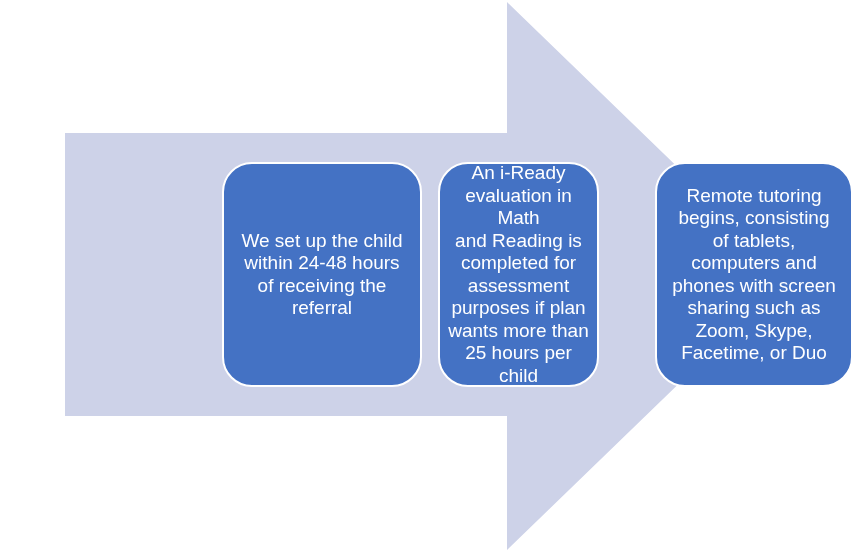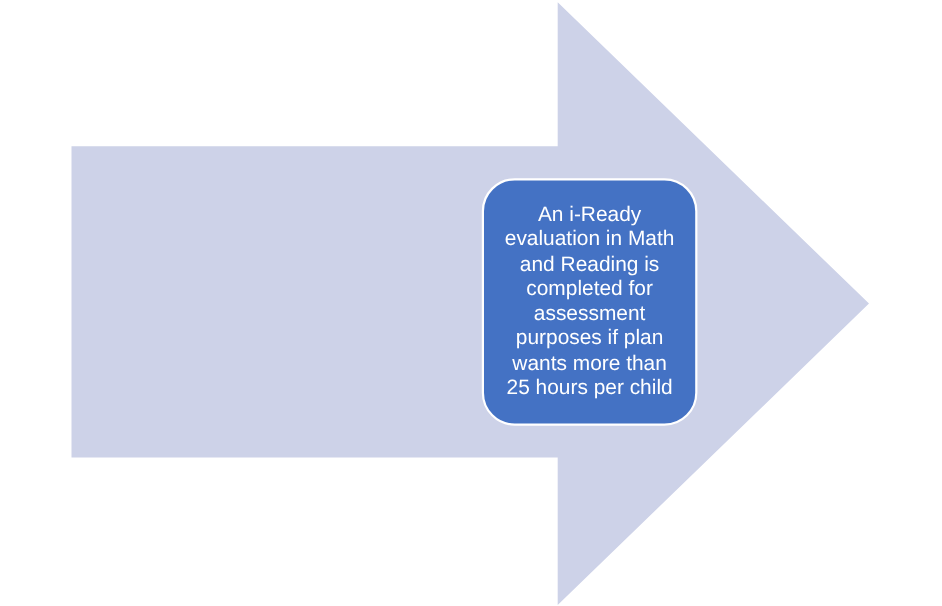--- a/index.html
+++ b/index.html
@@ -40,39 +40,55 @@
   }
   .step-text {
     color: var(--box-text, #FFFFFF);
     font-size: 19px;
     line-height: 22.5px;
     text-align: center;
     white-space: pre-line;
   }
   .step-1 { left: 7px;   width: 200px; }
   .step-2 { left: 222px; width: 200px; }
-  .step-3 { left: 438px; width: 196px; }
+  .step-3 { left: 438px; width: 161px; }
   .step-4 { left: 655px; width: 198px; }
 </style>
 </head>
 <body>
 
 <div class="canvas">
 
   <svg class="arrow-svg" viewBox="0 0 856 551" aria-hidden="true">
     <polygon points="65,133 507,133 507,2 790,276 507,550 507,416 65,416"></polygon>
   </svg>
 
 
+  <div class="step-box step-2">
+    <span class="step-text">We set up the child
+within 24-48 hours
+of receiving the
+referral</span>
+  </div>
 
   <div class="step-box step-3">
     <span class="step-text">An i-Ready
 evaluation in Math
 and Reading is
 completed for
 assessment
 purposes if plan
 wants more than
 25 hours per child</span>
   </div>
 
+  <div class="step-box step-4">
+    <span class="step-text">Remote tutoring
+begins, consisting
+of tablets,
+computers and
+phones with screen
+sharing such as
+Zoom, Skype,
+Facetime, or Duo</span>
+  </div>
 
 </div>
 
 </body></html>

